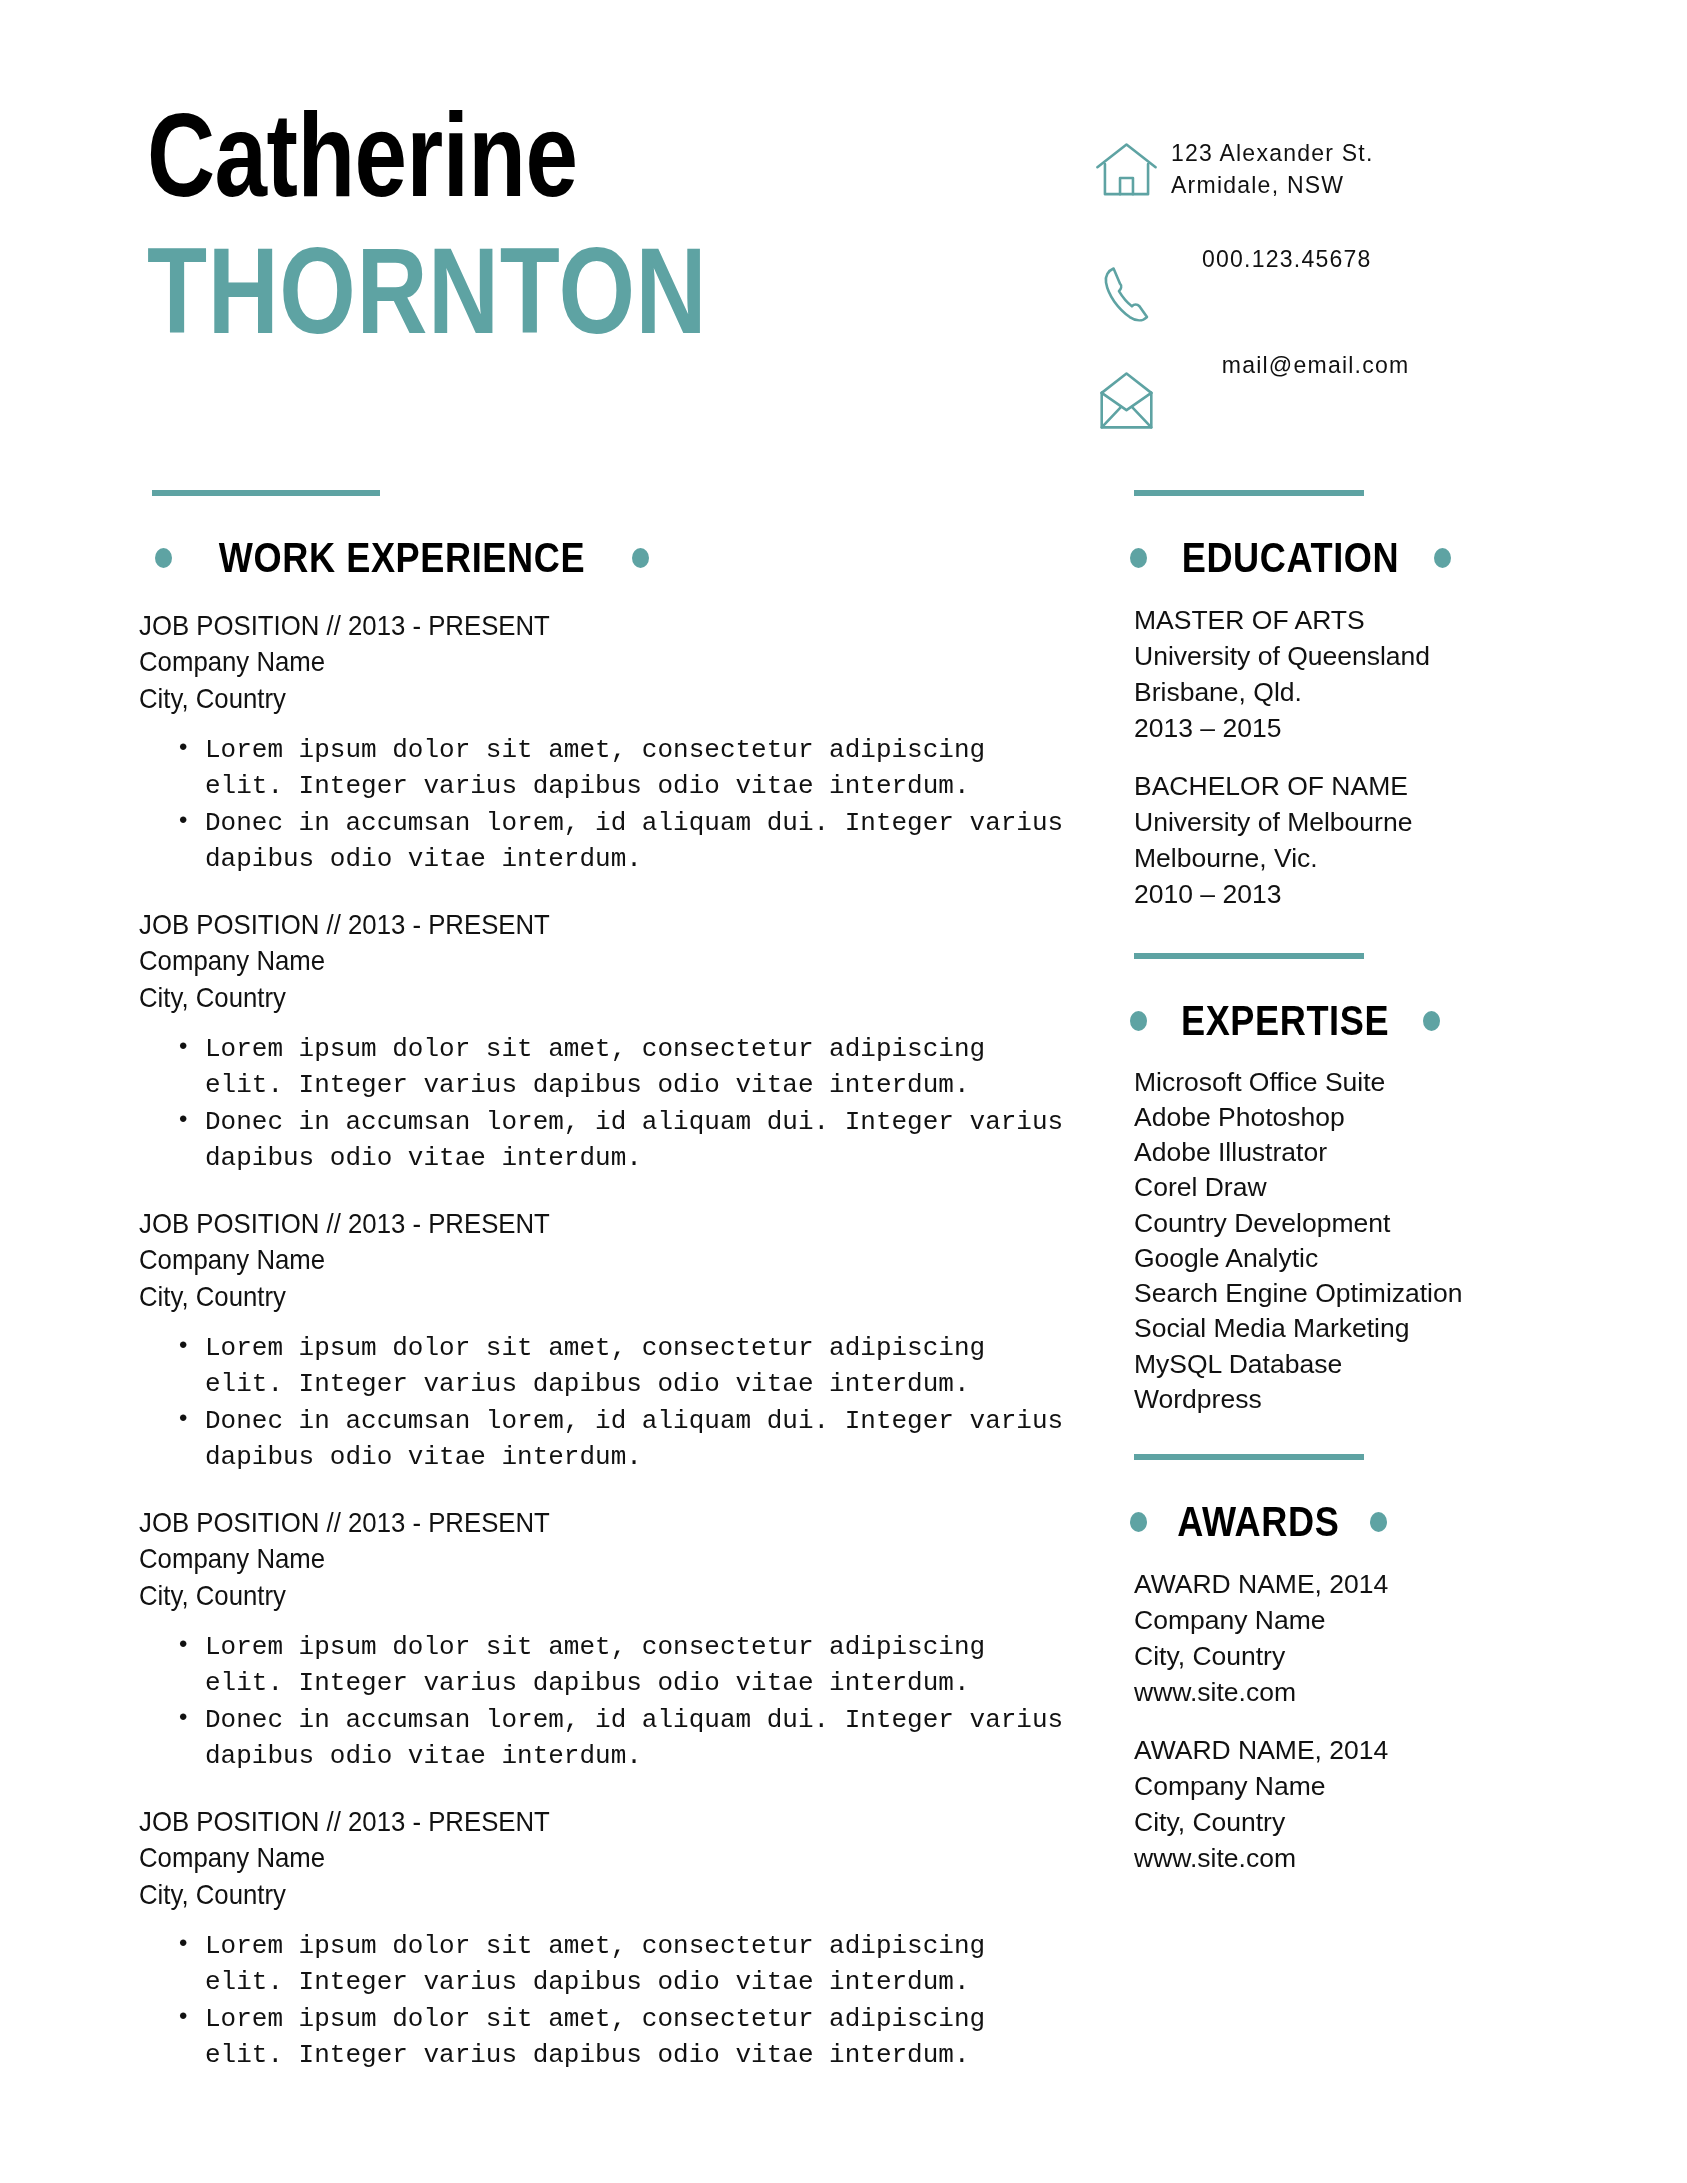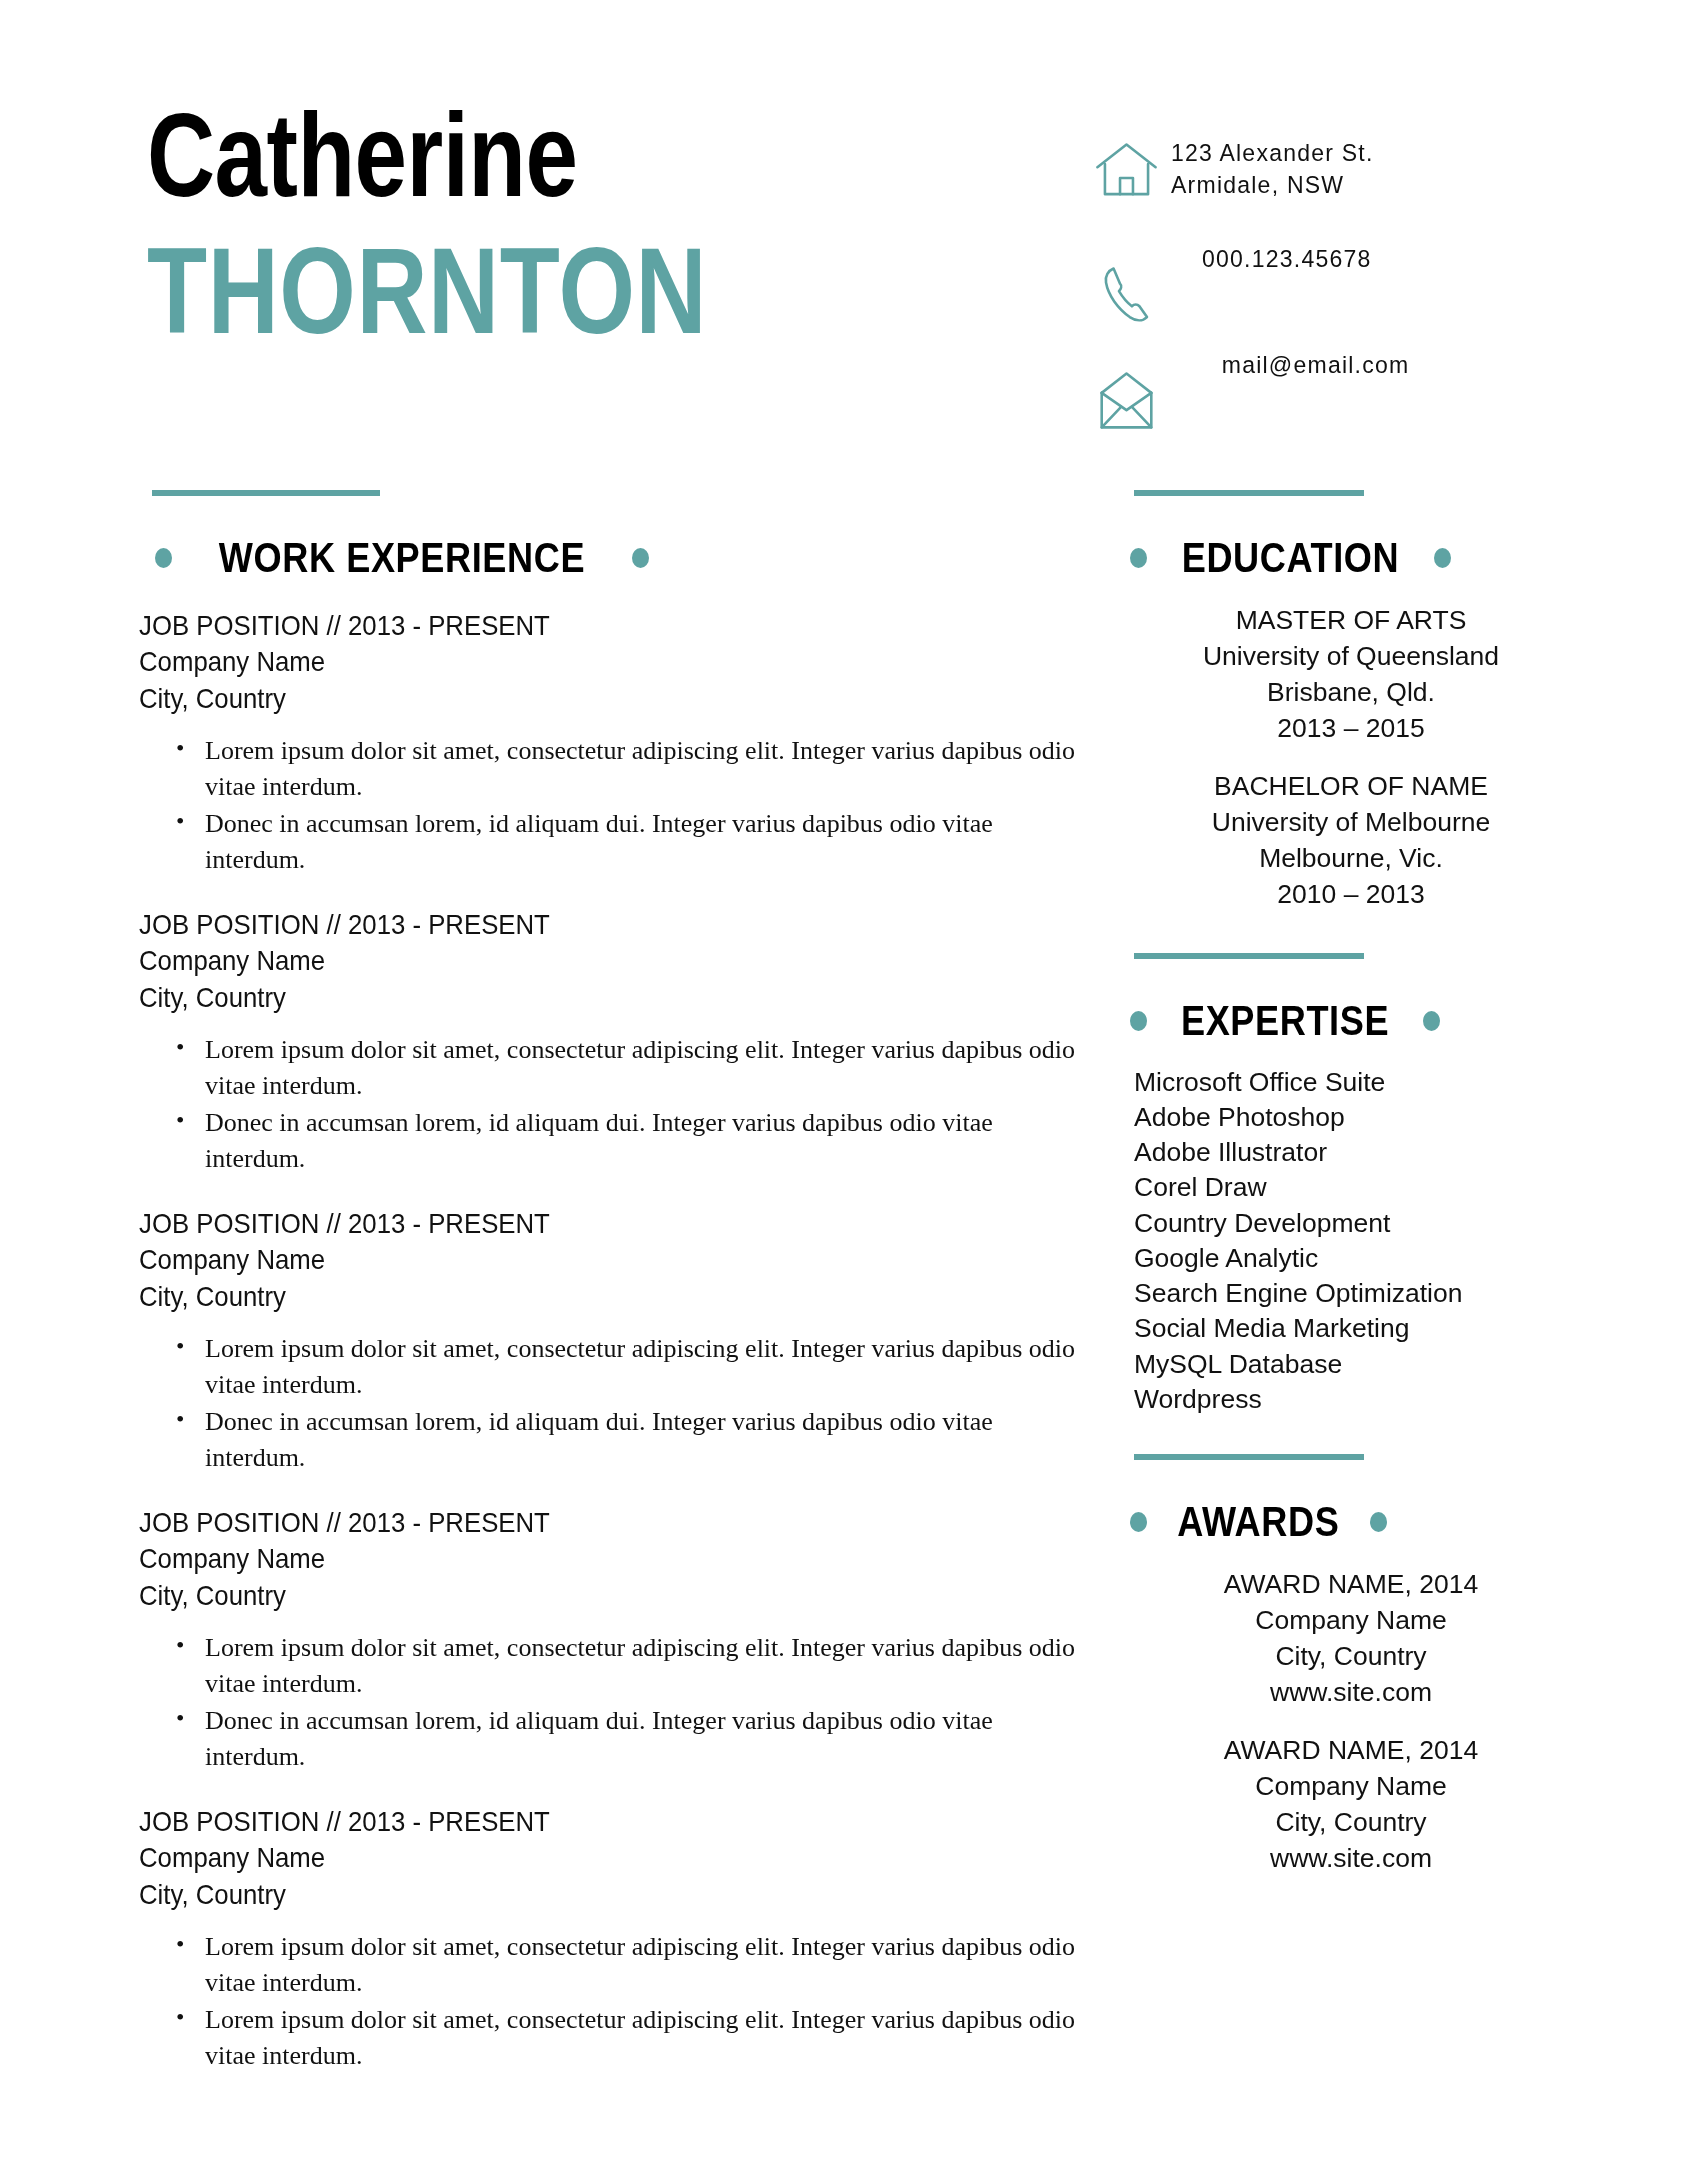--- a/index.html
+++ b/index.html
@@ -168,42 +168,41 @@
     transform-origin: left top;
     white-space: nowrap;
   }
   .job-bullets {
     margin: 16px 0 0 0;
     padding: 0 0 0 37px;
     list-style: none;
   }
   .job-bullets li {
     position: relative;
-    font-family: Liberation Serif, serif;
+    font-family: Liberation Mono, monospace;
     font-size: 26px;
     line-height: 1.38;
     color: #111111;
     margin-bottom: 1.3px;
     padding-left: 29px;
     max-width: 913px;
   }
   .job-bullets li::before {
     content: "\2022";
     position: absolute;
     left: 0;
     top: -1.3px;
     font-size: 24px;
     color: #111111;
   }
 
   
   .edu-entry, .award-entry {
     margin-top: 22.5px;
     padding-left: 16px;
-    text-align: center;
   }
   .edu-entry .l, .award-entry .l {
     font-family: "Liberation Sans Narrow", "Liberation Sans", "DejaVu Sans", sans-serif;
     font-size: 26.5px;
     line-height: 1.36;
     color: #111111;
     white-space: nowrap;
   }
   .skill-list {
     margin-top: 22.5px;

